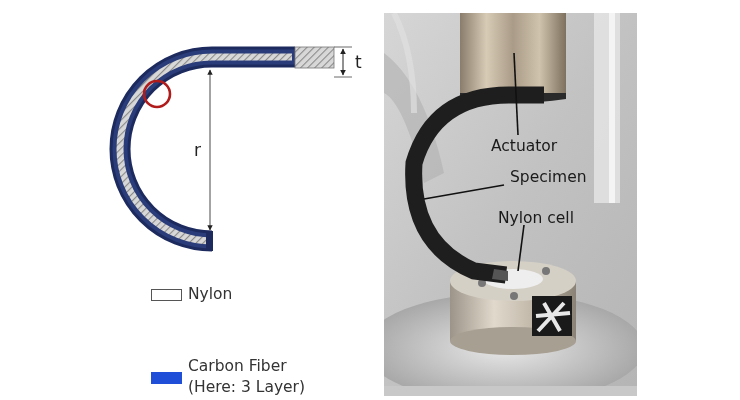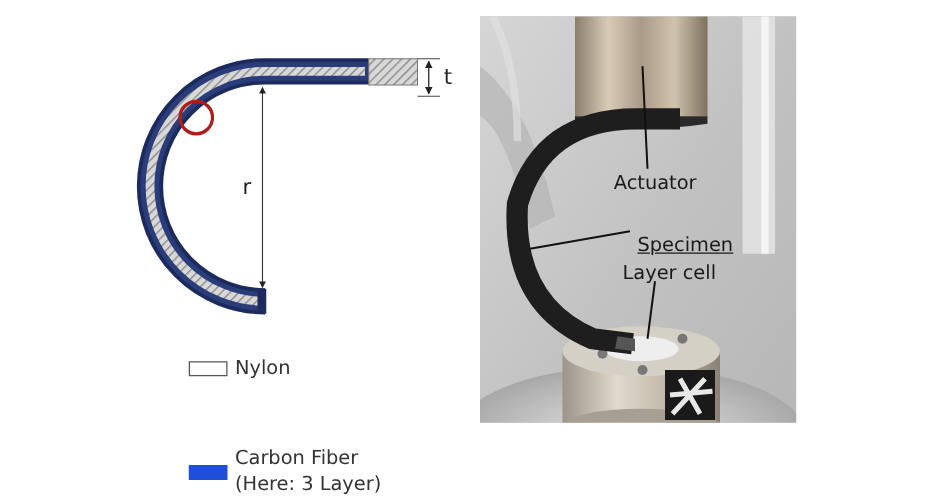--- a/index.html
+++ b/index.html
@@ -24,33 +24,33 @@
     .legend-nylon { left: 123px; top: 284px; }
     .legend-cf { left: 123px; top: 332px; margin-top: 24px; }
     .swatch { width: 31px; height: 12px; margin-right: 6px; box-sizing: border-box; }
     .swatch-nylon { border: 1.3px solid #555; background: #fff; margin-top: 5px; }
     .swatch-cf { background: #1f4fd8; margin-top: 16px; }
     .legend-text { font-size: 15.5px; line-height: 21px; color: #333; font-family: "DejaVu Sans", sans-serif; }
 
     .photo {
       position: absolute;
       left: 384px; top: 13px;
-      width: 253px; height: 325px;
+      width: 253px; height: 383px;
       overflow: hidden;
       background: #c8c8c8;
     }
     .photo svg { position: absolute; left: 0; top: 0; }
     .photo-label {
       position: absolute;
       font-size: 15.5px;
       color: #1a1a1a;
       font-family: "DejaVu Sans", sans-serif;
     }
     .lbl-actuator { left: 107px; top: 124px; }
-    .lbl-specimen { left: 126px; top: 174px; text-decoration: underline; }
+    .lbl-specimen { left: 126px; top: 155px; }
     .lbl-loadcell { left: 114px; top: 196px; }
   </style>
 </head>
 <body>
 
 <div class="stage">
 
   <div class="schematic">
     <svg width="380" height="400" viewBox="0 0 380 400">
       <defs>
@@ -159,16 +159,16 @@
       <path d="M 160,82 L 125,82 Q 50,82 30,150 Q 25,230 90,258 L 122,262" fill="none" stroke="#1e1e1e" stroke-width="17" stroke-linecap="butt"></path>
       <path d="M 110,256 L 124,258 L 124,268 L 108,266 z" fill="#555"></path>
 
       <line x1="130" y1="40" x2="134" y2="122" stroke="#111" stroke-width="1.6"></line>
       <line x1="40" y1="186" x2="120" y2="172" stroke="#111" stroke-width="1.6"></line>
       <line x1="140" y1="212" x2="134" y2="258" stroke="#111" stroke-width="1.6"></line>
     </svg>
 
     <span class="photo-label lbl-actuator">Actuator</span>
     <span class="photo-label lbl-specimen">Specimen</span>
-    <span class="photo-label lbl-loadcell">Layer cell</span>
+    <span class="photo-label lbl-loadcell">Nylon cell</span>
   </div>
 
 </div>
 
 </body></html>

